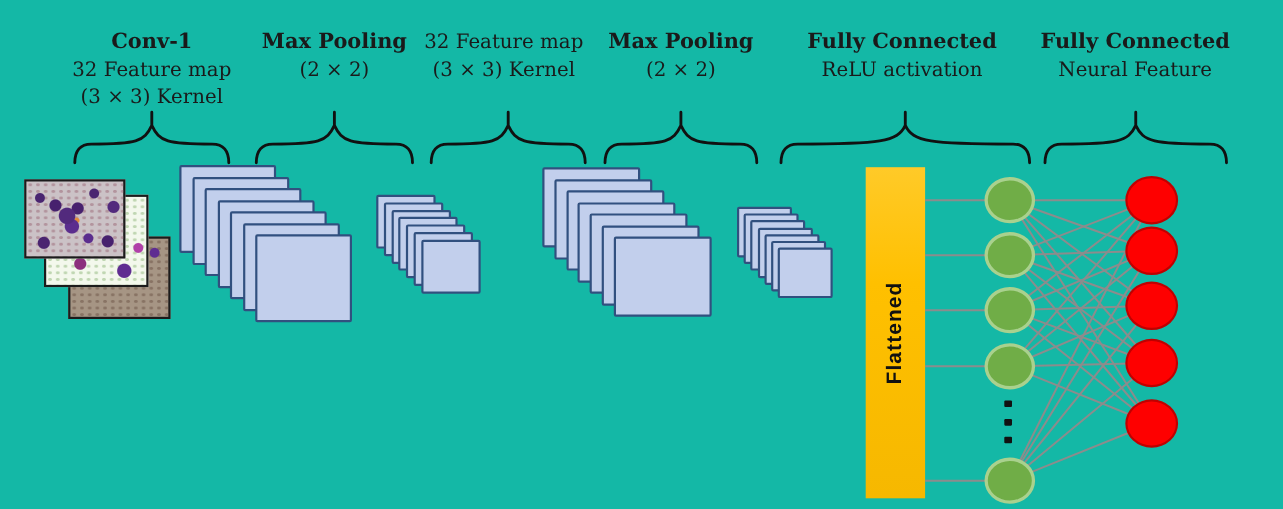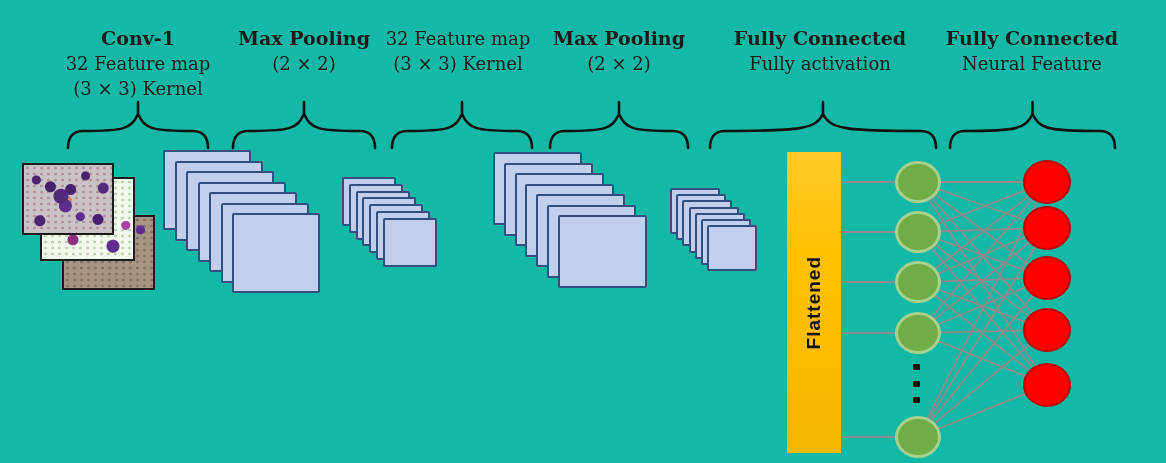--- a/index.html
+++ b/index.html
@@ -139,21 +139,21 @@
       <div class="label" style="left: 458px;">
         <div class="grp-sub">32 Feature map</div>
         <div class="grp-sub">(3 × 3) Kernel</div>
       </div>
       <div class="label" style="left: 619px;">
         <div class="grp-title">Max Pooling</div>
         <div class="grp-sub">(2 × 2)</div>
       </div>
       <div class="label" style="left: 820px;">
         <div class="grp-title">Fully Connected</div>
-        <div class="grp-sub">Fully activation</div>
+        <div class="grp-sub">ReLU activation</div>
       </div>
       <div class="label" style="left: 1032px;">
         <div class="grp-title">Fully Connected</div>
         <div class="grp-sub">Neural Feature</div>
       </div>
     </div>
 
   <div class="bar" id="flatbar" style="left: 787px; top: 152px; width: 54px; height: 301px;">
     <span class="bar-label">Flattened</span>
   </div>

